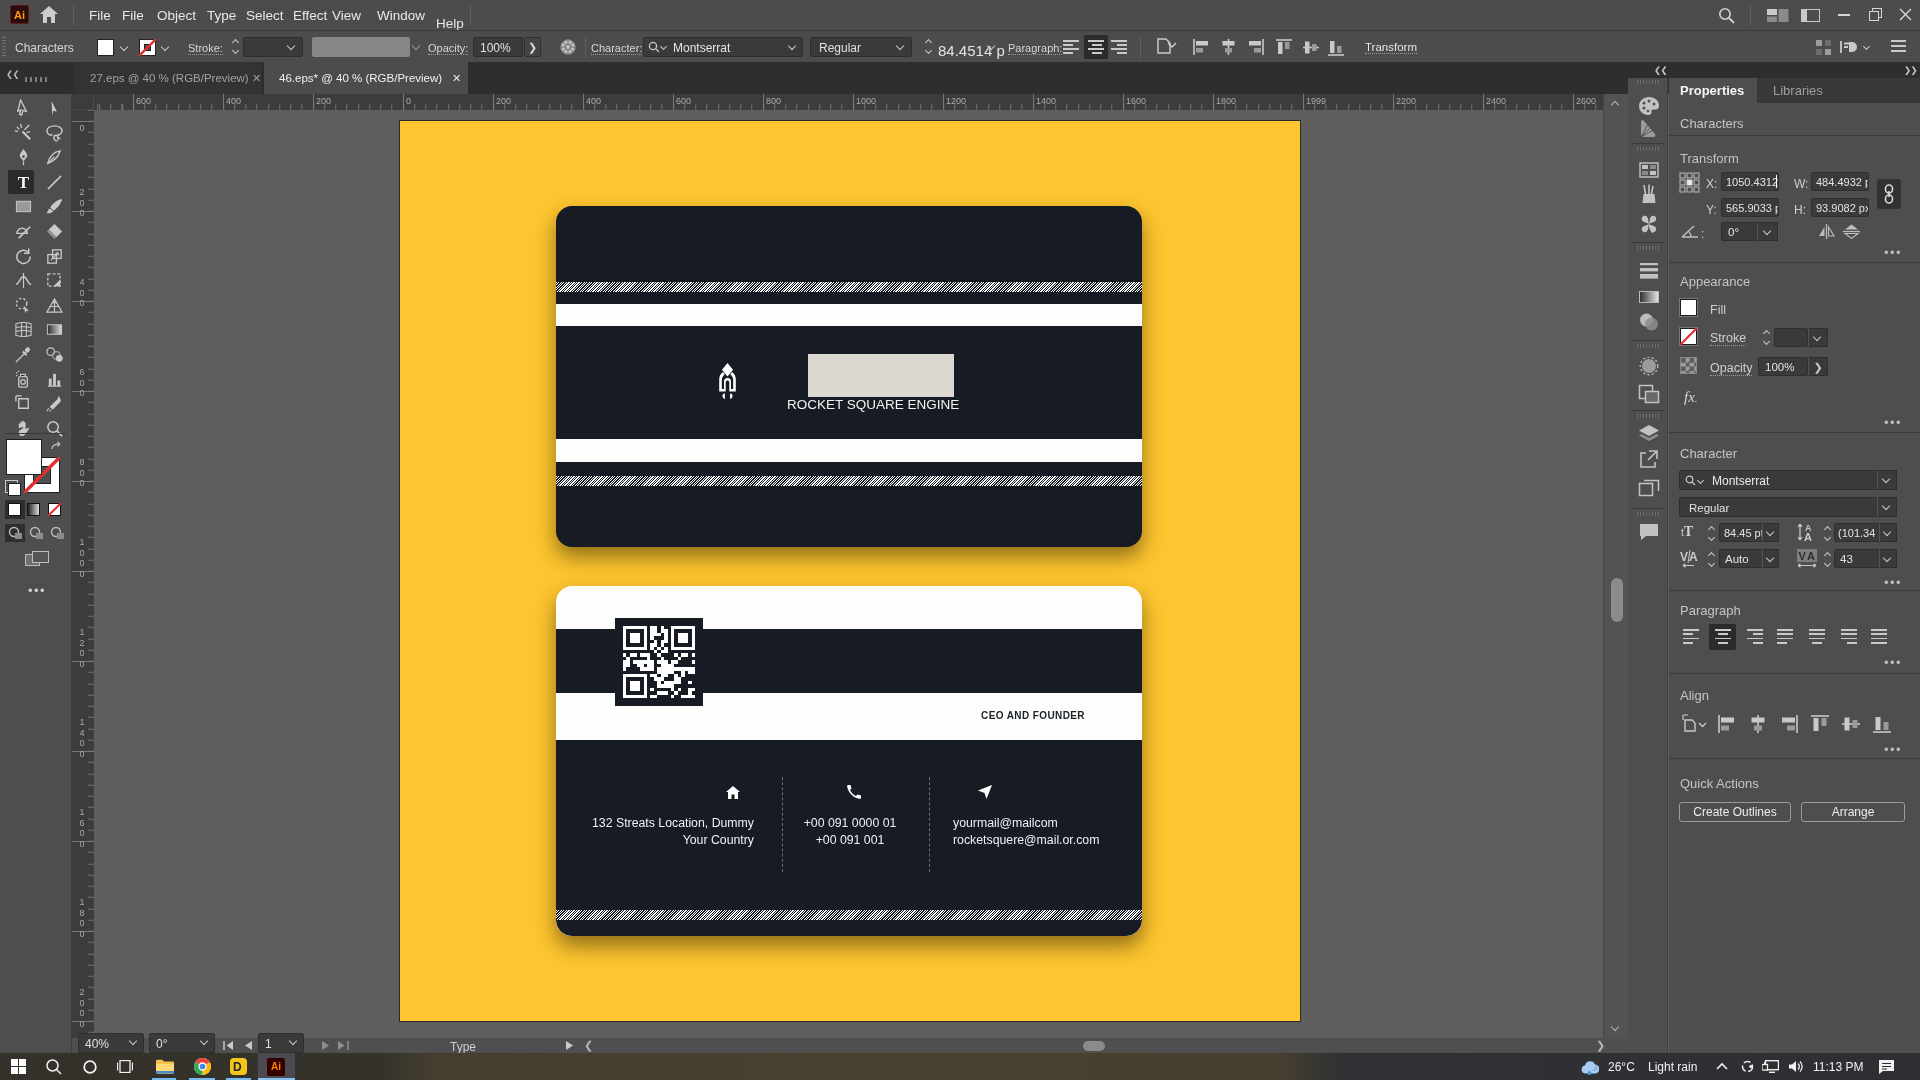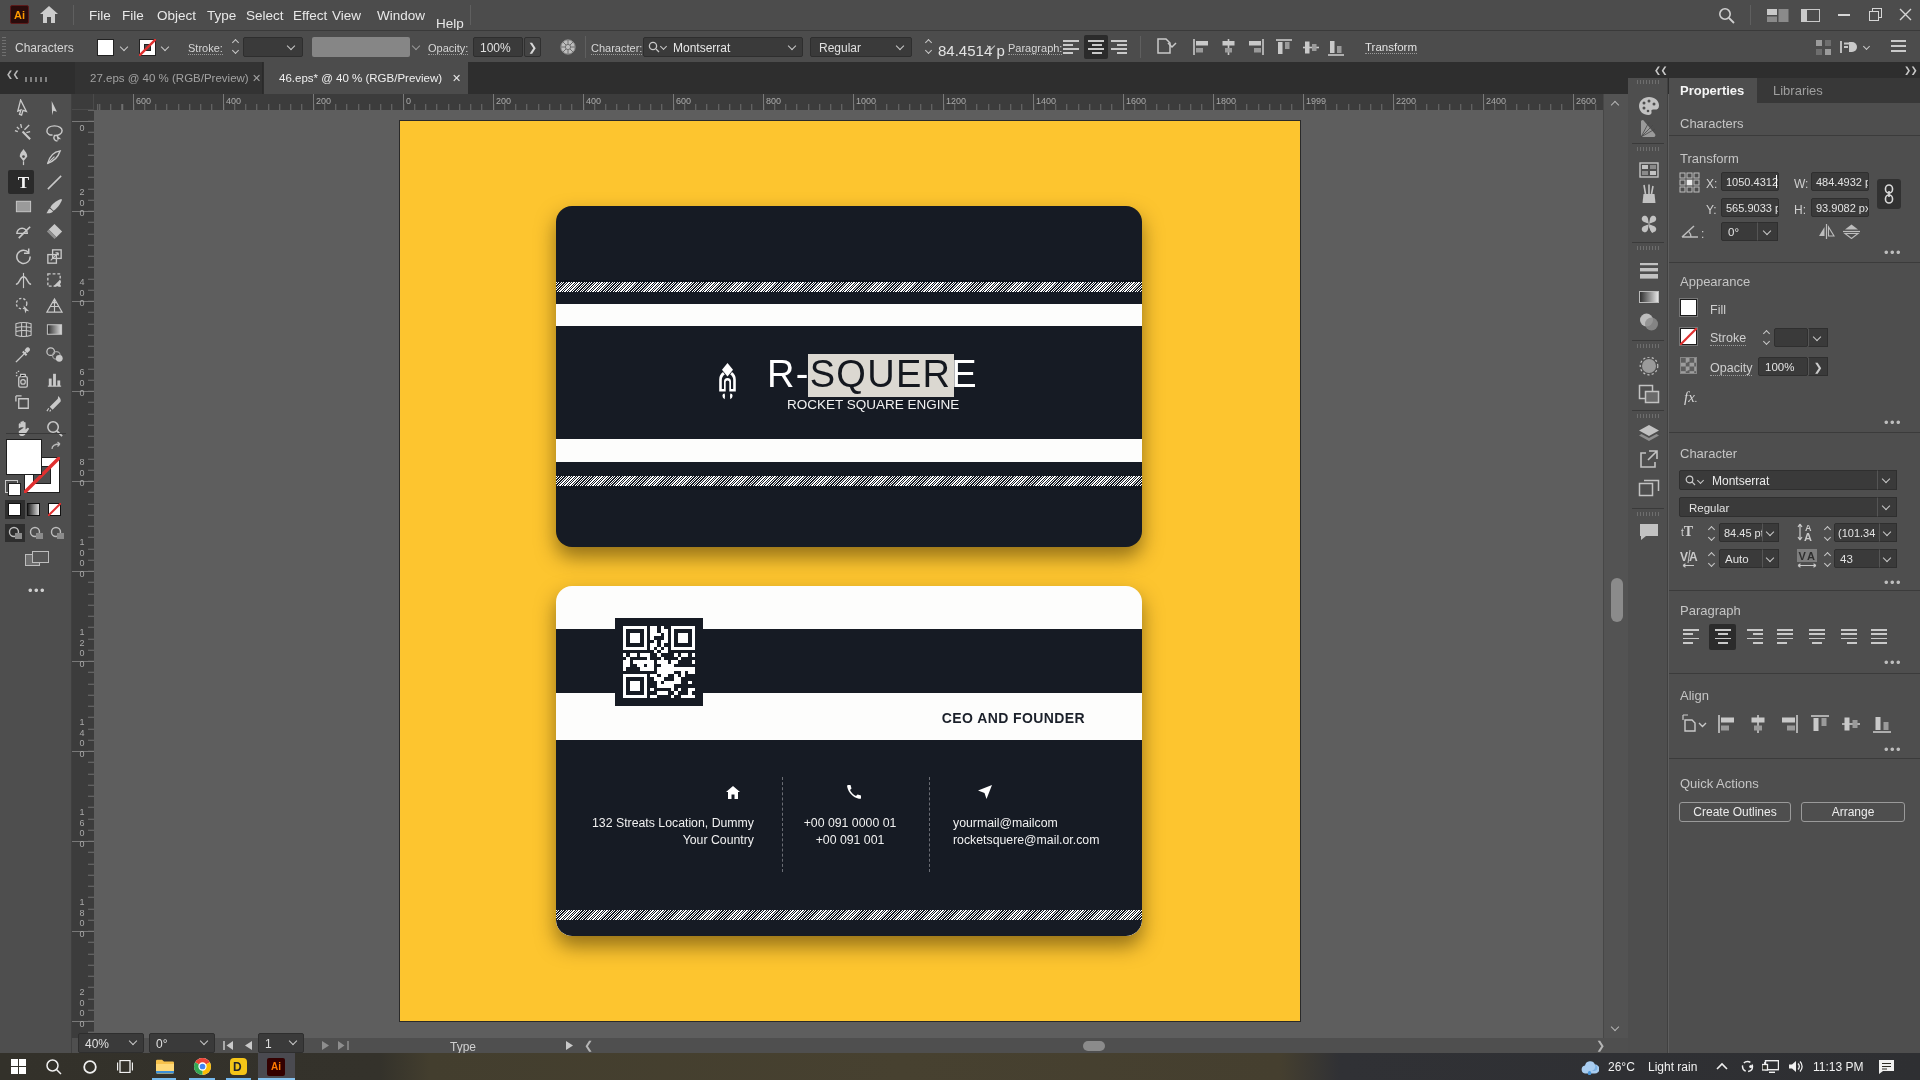--- a/index.html
+++ b/index.html
@@ -541,33 +541,32 @@
       <div class="wstripe" style="top:233px;height:23px;"></div>
       <div class="hatch" style="top:270px;height:10px;"></div>
 
       <svg class="abs" style="left:160px;top:157px;" width="23" height="37" viewBox="0 0 23 37">
         <path d="M11.5 0 L17 6.8 L11.5 13.6 L6 6.8 Z" fill="#fff"></path>
         <path d="M3.2 28.5 V16.5 Q3.2 11.5 7 9 L8.8 11.5 Q5.8 13.5 5.8 17 V26 H8 V18.5 Q8 15 11.5 15 Q15 15 15 18.5 V26 H17.2 V17 Q17.2 13.5 14.2 11.5 L16 9 Q19.8 11.5 19.8 16.5 V28.5 H13.3 V19 Q13.3 17.5 11.5 17.5 Q9.7 17.5 9.7 19 V28.5 Z" fill="#fff"></path>
         <path d="M8.7 30.5 Q6.4 30.5 6.4 32.7 Q6.4 34.9 8.7 36.3 Q9.4 33.4 8.7 30.5 Z" fill="#fff"></path>
         <path d="M14.3 30.5 Q16.6 30.5 16.6 32.7 Q16.6 34.9 14.3 36.3 Q13.6 33.4 14.3 30.5 Z" fill="#fff"></path>
       </svg>
       <div class="abs" style="left:252px;top:148px;width:146px;height:43px;background:#dbd8d1;"></div>
-      <div class="abs" style="left:211px;top:147px;width:260px;color:#fff;font-size:38px;letter-spacing:1.3px;white-space:nowrap;">R-<span style="color:#14181f;">SQUER</span>E</div>
       <div class="abs" style="left:231px;top:191px;color:#f2f2f2;font-size:13.5px;letter-spacing:0px;white-space:nowrap;">ROCKET SQUARE ENGINE</div>
     </div>
 
     <div id="card2" class="card" style="background:#fdfdfc;">
       <div class="abs" style="left:0;top:43px;width:586px;height:64px;background:#161b24;"></div>
       <div class="abs" style="left:0;top:154px;width:586px;height:196px;background:#161b24;border-radius:0 0 16px 16px;"></div>
 
       <div class="abs" style="left:59px;top:32px;width:88px;height:88px;background:#161b24;"></div>
       <svg class="abs" style="left:67px;top:40px;" width="72" height="72" viewBox="0 0 21 21" shape-rendering="crispEdges">
           <path fill="#ffffff" d="M0 0h7v1H0zM8 0h2v1H8zM11 0h1v1H11zM14 0h7v1H14zM0 1h1v1H0zM6 1h1v1H6zM8 1h2v1H8zM11 1h2v1H11zM14 1h1v1H14zM20 1h1v1H20zM0 2h1v1H0zM2 2h3v1H2zM6 2h1v1H6zM8 2h3v1H8zM12 2h1v1H12zM14 2h1v1H14zM16 2h3v1H16zM20 2h1v1H20zM0 3h1v1H0zM2 3h3v1H2zM6 3h1v1H6zM8 3h1v1H8zM12 3h1v1H12zM14 3h1v1H14zM16 3h3v1H16zM20 3h1v1H20zM0 4h1v1H0zM2 4h3v1H2zM6 4h1v1H6zM9 4h1v1H9zM11 4h2v1H11zM14 4h1v1H14zM16 4h3v1H16zM20 4h1v1H20zM0 5h1v1H0zM6 5h1v1H6zM8 5h2v1H8zM11 5h1v1H11zM14 5h1v1H14zM20 5h1v1H20zM0 6h7v1H0zM8 6h1v1H8zM10 6h1v1H10zM12 6h1v1H12zM14 6h7v1H14zM9 7h1v1H9zM11 7h2v1H11zM0 8h1v1H0zM2 8h2v1H2zM5 8h3v1H5zM10 8h1v1H10zM15 8h1v1H15zM17 8h2v1H17zM20 8h1v1H20zM1 9h1v1H1zM7 9h1v1H7zM11 9h1v1H11zM16 9h1v1H16zM0 10h2v1H0zM3 10h6v1H3zM10 10h3v1H10zM14 10h2v1H14zM20 10h1v1H20zM0 11h2v1H0zM4 11h2v1H4zM7 11h2v1H7zM11 11h4v1H11zM0 12h1v1H0zM5 12h4v1H5zM10 12h11v1H10zM10 13h5v1H10zM17 13h1v1H17zM19 13h2v1H19zM0 14h7v1H0zM8 14h2v1H8zM11 14h2v1H11zM15 14h1v1H15zM17 14h1v1H17zM0 15h1v1H0zM6 15h1v1H6zM9 15h3v1H9zM15 15h2v1H15zM0 16h1v1H0zM2 16h3v1H2zM6 16h1v1H6zM10 16h1v1H10zM12 16h5v1H12zM19 16h1v1H19zM0 17h1v1H0zM2 17h3v1H2zM6 17h1v1H6zM10 17h5v1H10zM0 18h1v1H0zM2 18h3v1H2zM6 18h1v1H6zM8 18h1v1H8zM14 18h1v1H14zM16 18h1v1H16zM19 18h2v1H19zM0 19h1v1H0zM6 19h1v1H6zM10 19h3v1H10zM15 19h1v1H15zM19 19h1v1H19zM0 20h7v1H0zM8 20h2v1H8zM14 20h1v1H14zM17 20h4v1H17z"></path>
         </svg>
-      <div class="abs" style="left:0px;top:124px;width:529px;text-align:right;color:#1b202a;font-size:14px;font-weight:bold;letter-spacing:0.4px;white-space:nowrap;">CEO AND FOUNDER</div>
+      <div class="abs" style="left:0px;top:124px;width:529px;text-align:right;color:#1b202a;font-size:10px;font-weight:bold;letter-spacing:0.4px;white-space:nowrap;">CEO AND FOUNDER</div>
 
       <svg class="abs" style="left:170px;top:200px" width="14" height="13" viewBox="0 0 14 13">
           <path d="M7 0 L14 6 H12 V13 H8.5 V8.5 H5.5 V13 H2 V6 H0 Z" fill="#fff"></path>
         </svg>
       <svg class="abs" style="left:291px;top:199px" width="14" height="14" viewBox="0 0 14 14">
           <path d="M1 0 C0 0 0 1 0.3 2.2 C1.6 7.8 6.2 12.4 11.8 13.7 C13 14 14 14 14 13 V10.5 L10.5 9.5 L9 11 C6.5 10 4 7.5 3 5 L4.5 3.5 L3.5 0 Z" fill="#fff"></path>
         </svg>
       <svg class="abs" style="left:422px;top:199px" width="14" height="14" viewBox="0 0 14 14">
           <path d="M0 5.5 L14 0 L8.5 14 L6.5 8 Z" fill="#fff"></path>
         </svg>

